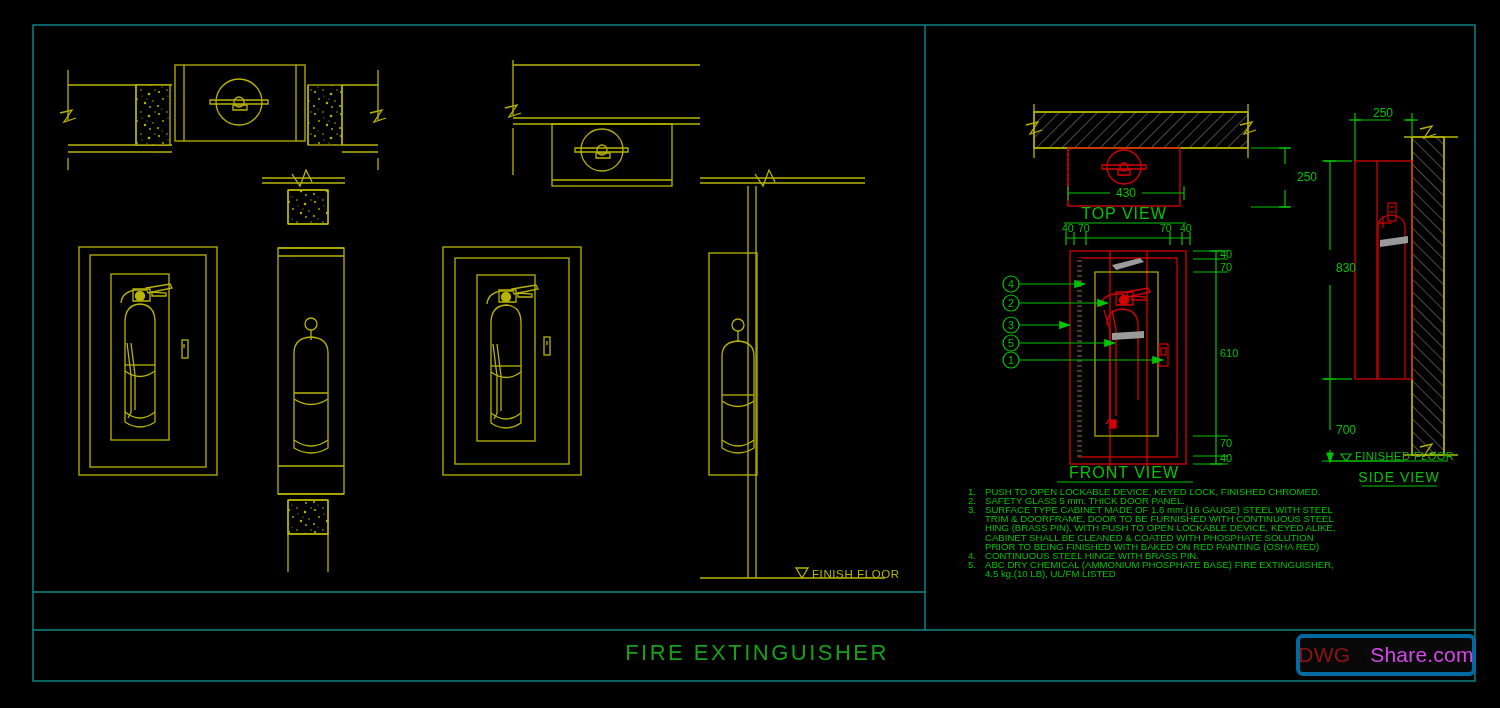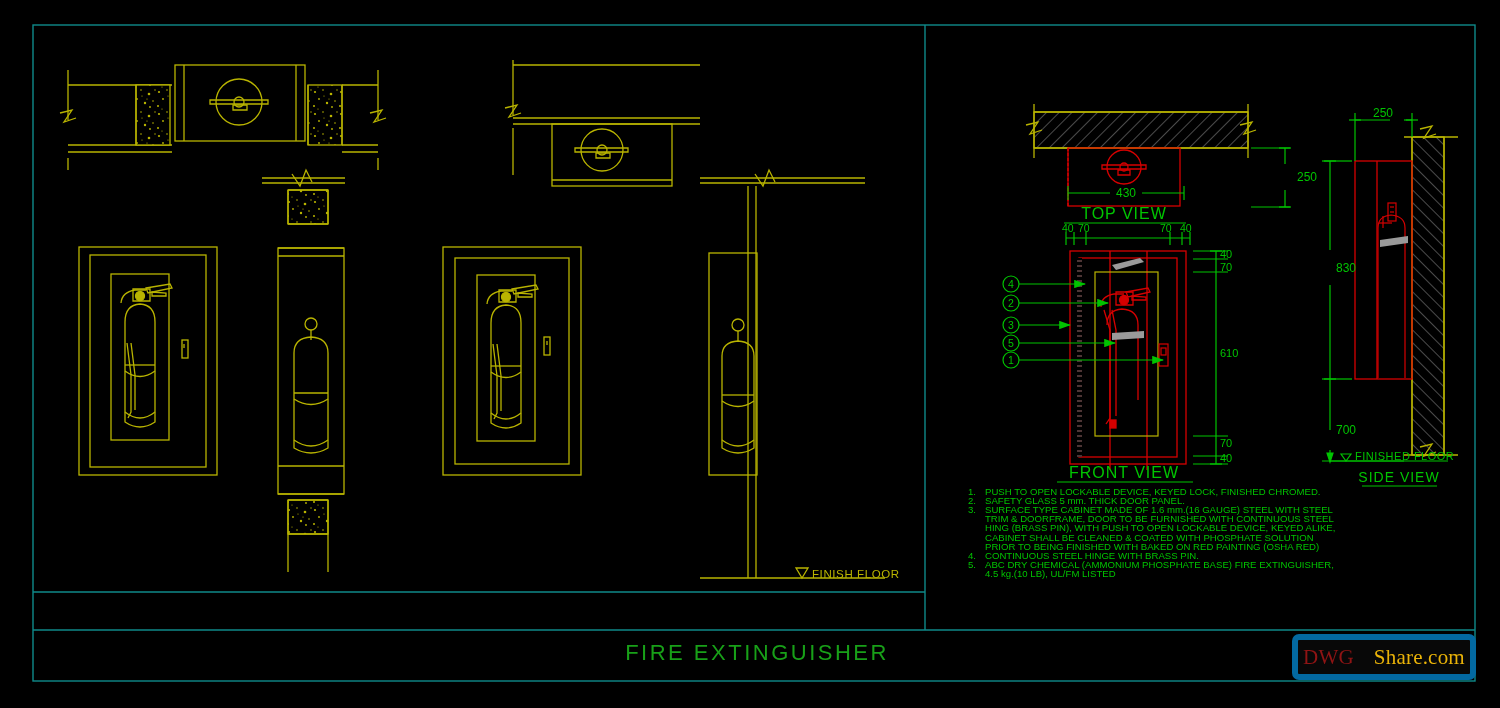--- a/index.html
+++ b/index.html
@@ -3,28 +3,28 @@
 <meta charset="utf-8">
 <title>Fire Extinguisher CAD Drawing</title>
 <style>
   html,body{margin:0;padding:0;background:#000;}
   body{width:1500px;height:708px;overflow:hidden;font-family:"Liberation Sans",sans-serif;}
   #root{position:relative;width:1500px;height:708px;background:#000;}
   svg{display:block;}
   .logo-box{
     position:absolute;right:24px;top:634px;
     width:172px;height:34px;
-    border:6px solid #0369a1;border-radius:7px;
+    border:4px solid #0369a1;border-radius:7px;
     background:#080808;
     display:flex;align-items:center;justify-content:center;
-    font-family:Liberation Serif, serif;
+    font-family:Liberation Sans, sans-serif;
     font-size:21px;letter-spacing:.2px;
   }
   .logo-dwg{color:#8f1414;font-weight:400;}
-  .logo-share{color:#eab308;font-weight:400;margin-left:20px;}
+  .logo-share{color:#d946ef;font-weight:400;margin-left:20px;}
 </style>
 </head>
 <body>
 
 <div id="root">
 
 <svg width="1500" height="708" viewBox="0 0 1500 708">
   <defs>
 
     <pattern id="concreteHatch" width="26" height="22" patternUnits="userSpaceOnUse">

